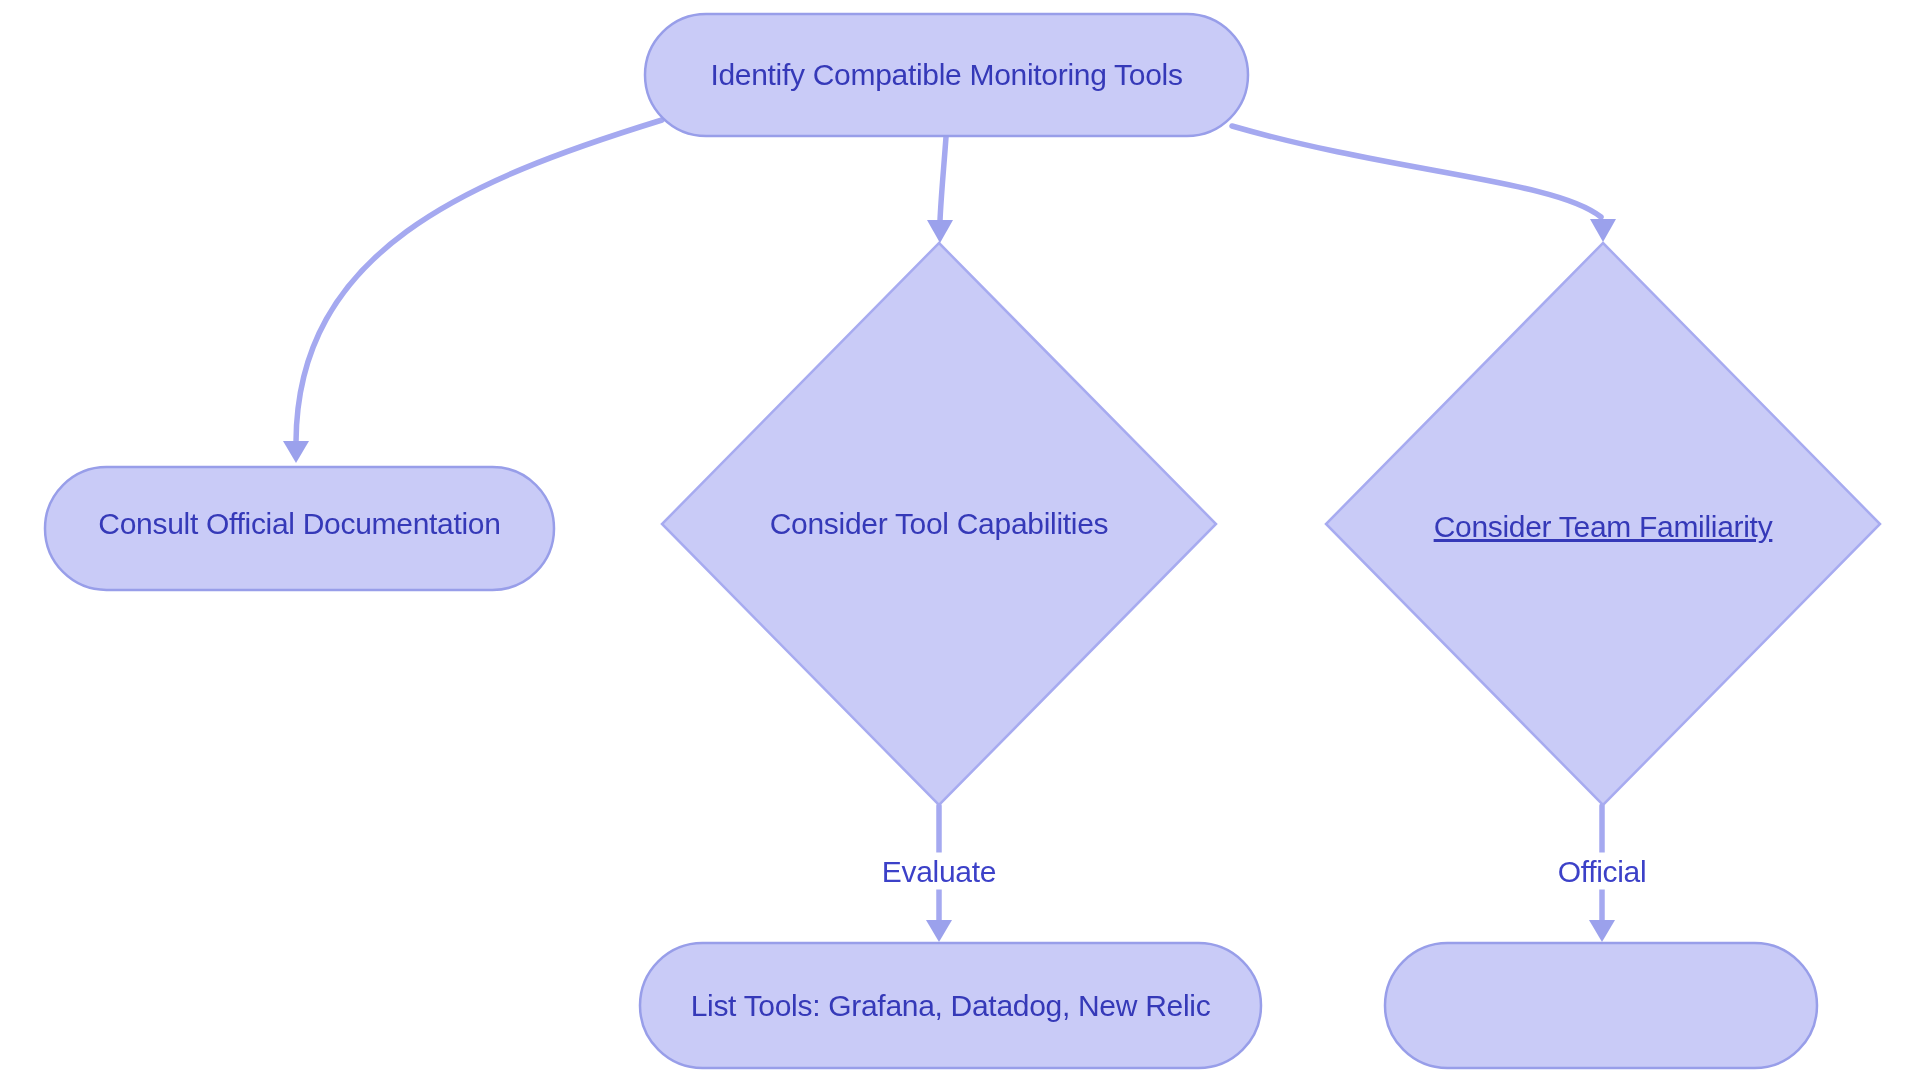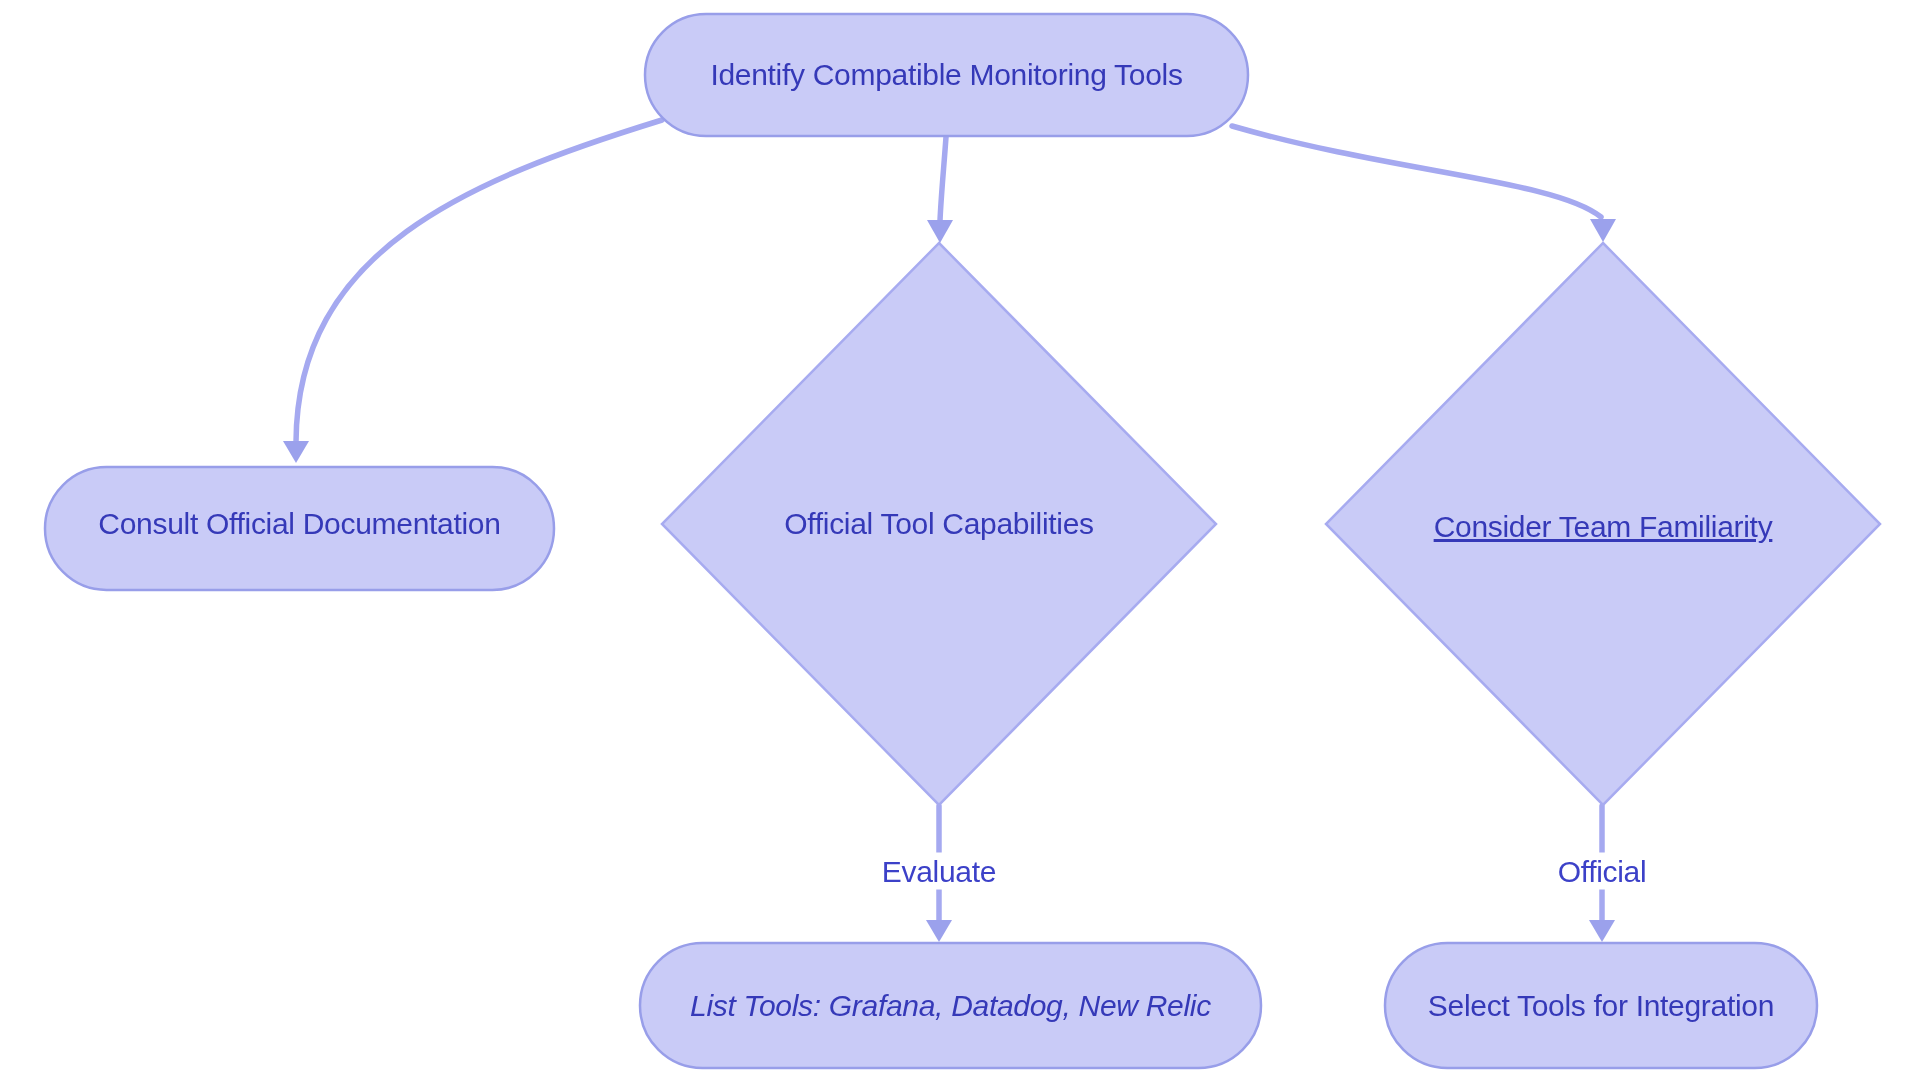--- a/index.html
+++ b/index.html
@@ -62,21 +62,21 @@
     font-size: 30px;
     line-height: 1.1;
     padding: 2px 8px;
     letter-spacing: -0.3px;
     white-space: nowrap;
   }
   #t-identify { left: 645px; top: 14px;  width: 603px; height: 122px; }
   #t-consult  { left: 45px;  top: 467px; width: 509px; height: 114px; }
   #t-evaluate { left: 662px; top: 243px; width: 554px; height: 562px; }
   #t-consider { left: 1326px;top: 246px; width: 554px; height: 562px; text-decoration: underline; }
-  #t-list     { left: 640px; top: 943px; width: 621px; height: 125px; font-style: italic; }
+  #t-list     { left: 640px; top: 943px; width: 621px; height: 125px; }
   #t-select   { left: 1385px;top: 943px; width: 432px; height: 125px; }
   #el-evaluate { left: 939px;  top: 871px; }
   #el-consider { left: 1602px; top: 871px; }
 </style>
 </head>
 <body>
 
 <div class="canvas">
 
   <svg class="layer" viewBox="0 0 1920 1083" aria-hidden="true">
@@ -96,21 +96,20 @@
 
     <polygon class="arrow" points="283,441 309,441 296,463"></polygon>
     <polygon class="arrow" points="927,220 953,220 940,243"></polygon>
     <polygon class="arrow" points="1590,219 1616,219 1603,242"></polygon>
     <polygon class="arrow" points="926,920 952,920 939,942"></polygon>
     <polygon class="arrow" points="1589,920 1615,920 1602,942"></polygon>
   </svg>
 
   <div class="nodetext" id="t-identify">Identify Compatible Monitoring Tools</div>
   <div class="nodetext" id="t-consult">Consult Official Documentation</div>
-  <div class="nodetext" id="t-evaluate">Official Tool Capabilities</div>
+  <div class="nodetext" id="t-evaluate">Consider Tool Capabilities</div>
   <div class="nodetext" id="t-consider">Consider Team Familiarity</div>
   <div class="nodetext" id="t-list">List Tools: Grafana, Datadog, New Relic</div>
-  <div class="nodetext" id="t-select">Select Tools for Integration</div>
 
   <div class="edgelabel" id="el-evaluate">Evaluate</div>
   <div class="edgelabel" id="el-consider">Official</div>
 
 </div>
 
 </body></html>

